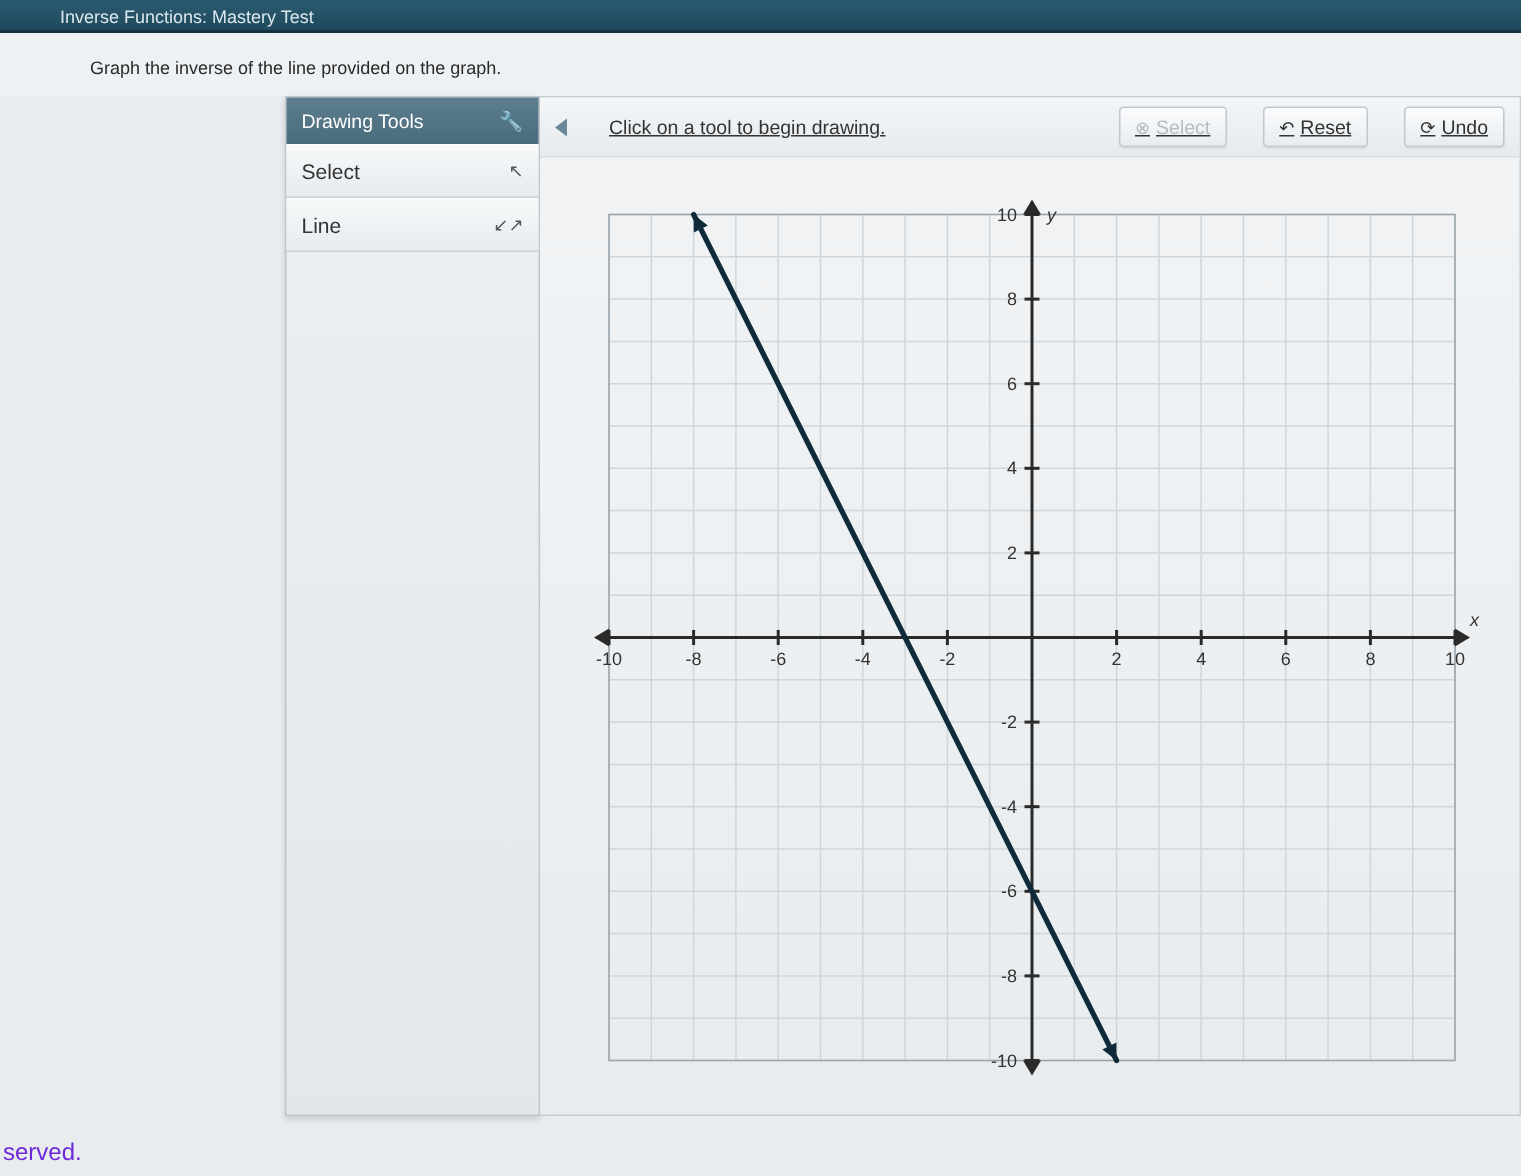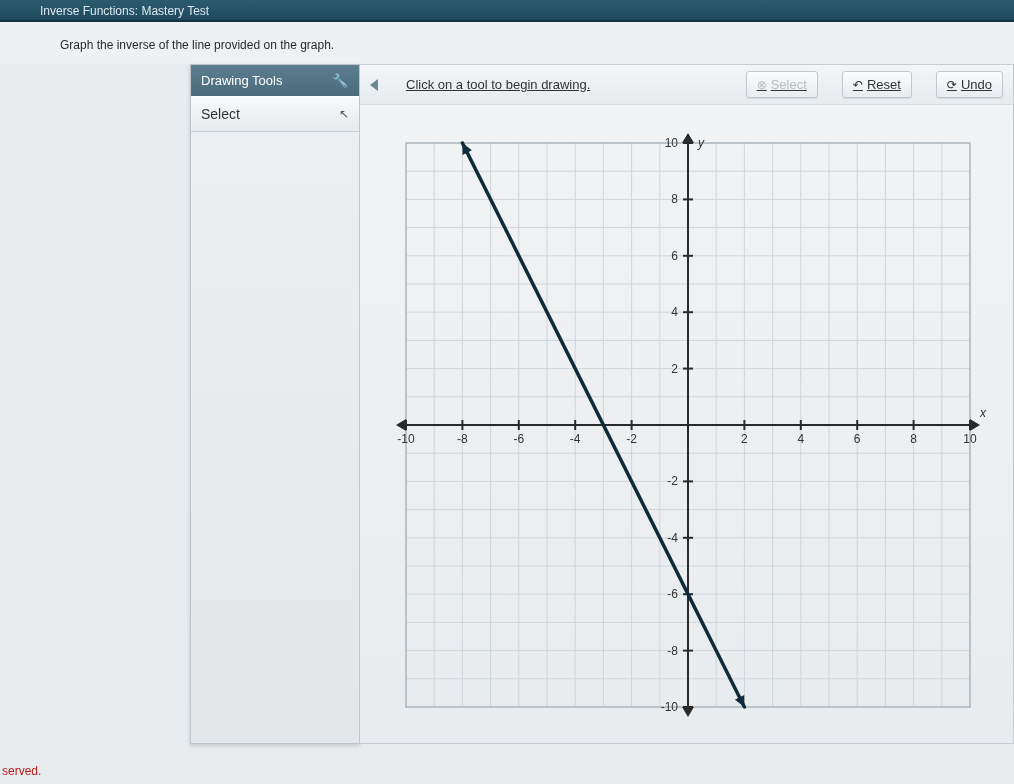--- a/index.html
+++ b/index.html
@@ -107,22 +107,22 @@
 .graph-wrap {
   position: absolute;
   top: 60px;
   left: 28px;
 }
 svg.graph { display: block; }
 .footer-note {
   position: absolute;
   bottom: 6px;
   left: 0;
-  font-size: 12px;
-  color: #b91c1c;
+  font-size: 16px;
+  color: #6d28d9;
   padding-left: 2px;
 }
 </style>
 </head>
 <body>
 
 <div class="header-bar">
   <span>Inverse Functions: Mastery Test</span>
 </div>
 
@@ -134,20 +134,24 @@
 
   <div class="tools-col">
     <div class="tools-header">
       <span>Drawing Tools</span>
       <span class="wrench">🔧</span>
     </div>
     <div id="tool-list">
         <div class="tool-item">
           <span>Select</span>
           <span class="tool-icon">↖</span>
+        </div>
+        <div class="tool-item">
+          <span>Line</span>
+          <span class="tool-icon">↙↗</span>
         </div>
       </div>
   </div>
 
   <div class="canvas-col">
     <div class="canvas-top">
       <div class="collapse-arrow"></div>
       <span class="hint">Click on a tool to begin drawing.</span>
       <div class="action-btn disabled">
         <span class="ic">⊗</span>

